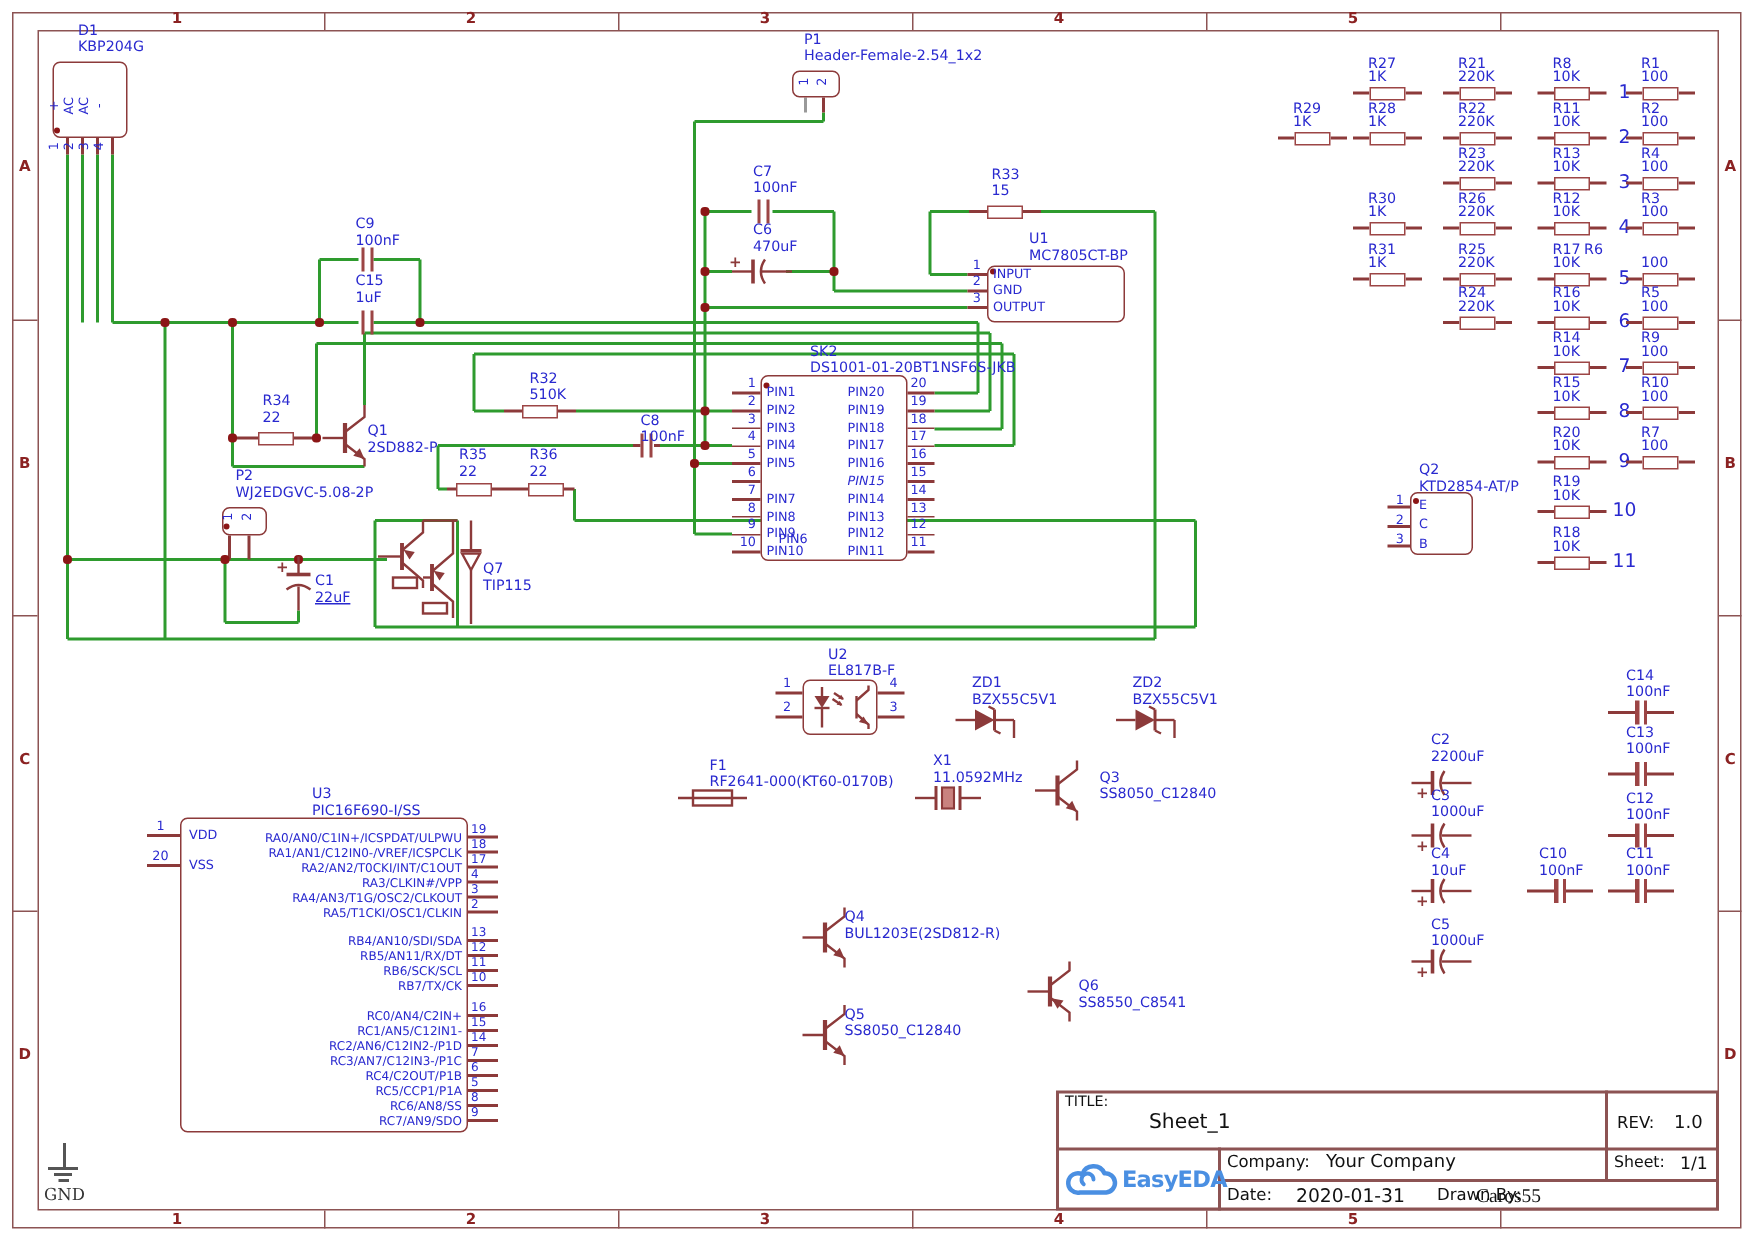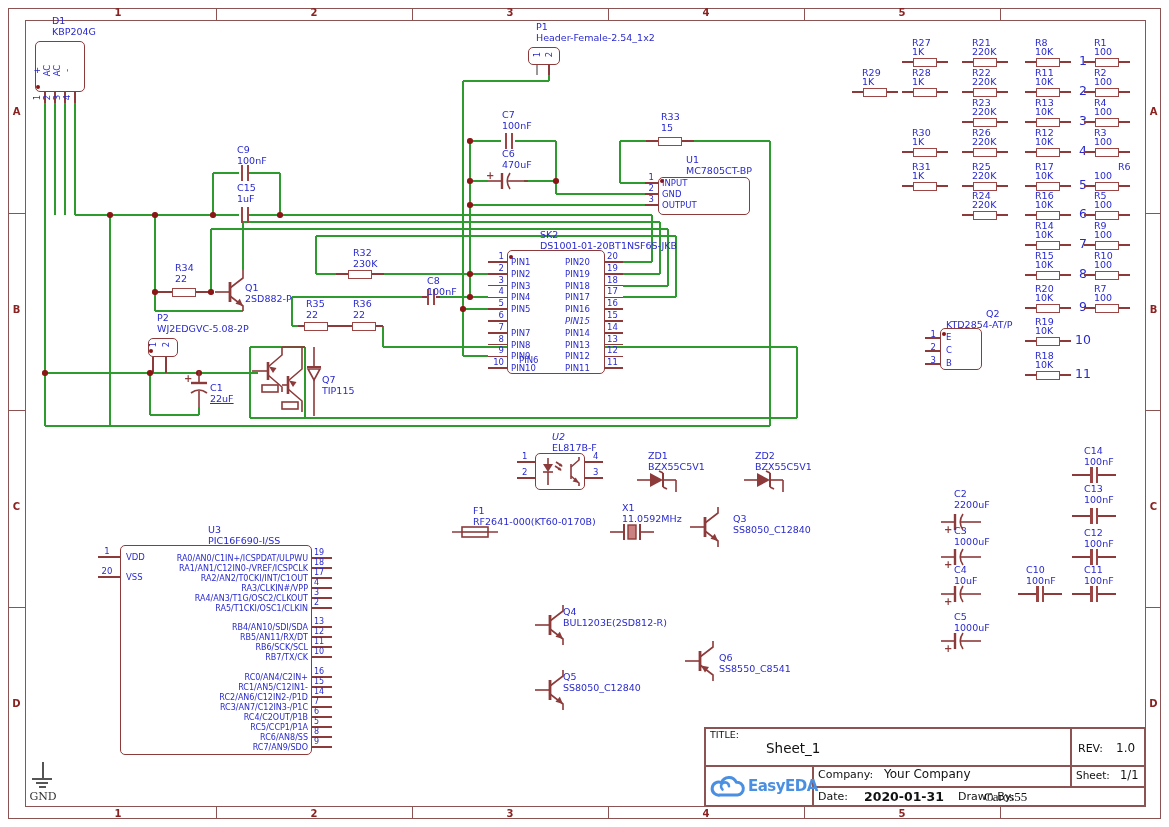--- a/index.html
+++ b/index.html
@@ -596,21 +596,21 @@
       <div class="lbl" style="left:972px;top:162px;">R25</div>
       <div class="lbl" style="left:972px;top:171px;">220K</div>
       <div class="abs" style="left:1025px;top:185.25px;width:11px;height:1.5px;background:#8c3a3a"></div>
       <div class="abs" style="left:1060px;top:185.25px;width:11px;height:1.5px;background:#8c3a3a"></div>
       <div class="rbody" style="left:1036px;top:181.5px;width:24px;height:9px"></div>
       <div class="lbl" style="left:1035px;top:162px;">R17</div>
       <div class="lbl" style="left:1035px;top:171px;">10K</div>
       <div class="abs" style="left:1084px;top:185.25px;width:11px;height:1.5px;background:#8c3a3a"></div>
       <div class="abs" style="left:1119px;top:185.25px;width:11px;height:1.5px;background:#8c3a3a"></div>
       <div class="rbody" style="left:1095px;top:181.5px;width:24px;height:9px"></div>
-      <div class="lbl" style="left:1118px;top:162px;">R6</div>
+      <div class="lbl" style="left:1056px;top:162px;">R6</div>
       <div class="lbl" style="left:1094px;top:171px;">100</div>
       <div class="lbl" style="left:1070px;top:207px;width:26px;text-align:center;font-size:12.5px;line-height:13px;">6</div>
       <div class="abs" style="left:962px;top:214.25px;width:11px;height:1.5px;background:#8c3a3a"></div>
       <div class="abs" style="left:997px;top:214.25px;width:11px;height:1.5px;background:#8c3a3a"></div>
       <div class="rbody" style="left:973px;top:210.5px;width:24px;height:9px"></div>
       <div class="lbl" style="left:972px;top:191px;">R24</div>
       <div class="lbl" style="left:972px;top:200px;">220K</div>
       <div class="abs" style="left:1025px;top:214.25px;width:11px;height:1.5px;background:#8c3a3a"></div>
       <div class="abs" style="left:1060px;top:214.25px;width:11px;height:1.5px;background:#8c3a3a"></div>
       <div class="rbody" style="left:1036px;top:210.5px;width:24px;height:9px"></div>
@@ -682,52 +682,52 @@
       <div class="lbl" style="left:661px;top:123px;">15</div>
       <div class="lbl" style="left:686px;top:155px;">U1</div>
       <div class="lbl" style="left:686px;top:166px;">MC7805CT-BP</div>
       <div class="lbl" style="left:540px;top:230px;">SK2</div>
       <div class="lbl" style="left:540px;top:241px;">DS1001-01-20BT1NSF6S-JKB</div>
       <div class="lbl" style="left:175px;top:263px;">R34</div>
       <div class="lbl" style="left:175px;top:274px;">22</div>
       <div class="lbl" style="left:245px;top:283px;">Q1</div>
       <div class="lbl" style="left:245px;top:294px;">2SD882-P</div>
       <div class="lbl" style="left:353px;top:248px;">R32</div>
-      <div class="lbl" style="left:353px;top:259px;">230K</div>
+      <div class="lbl" style="left:353px;top:259px;">510K</div>
       <div class="lbl" style="left:306px;top:299px;">R35</div>
       <div class="lbl" style="left:306px;top:310px;">22</div>
       <div class="lbl" style="left:353px;top:299px;">R36</div>
       <div class="lbl" style="left:353px;top:310px;">22</div>
       <div class="lbl" style="left:427px;top:276px;">C8</div>
       <div class="lbl" style="left:427px;top:287px;">100nF</div>
       <div class="lbl" style="left:157px;top:313px;">P2</div>
       <div class="lbl" style="left:157px;top:324px;">WJ2EDGVC-5.08-2P</div>
       <div class="lbl" style="left:210px;top:383px;">C1</div>
       <div class="lbl" style="left:210px;top:394px;text-decoration:underline;">22uF</div>
       <div class="lbl" style="left:322px;top:375px;">Q7</div>
       <div class="lbl" style="left:322px;top:386px;">TIP115</div>
-      <div class="lbl" style="left:552px;top:432px;font-style:italic;">U2</div>
+      <div class="lbl" style="left:552px;top:432px;">U2</div>
       <div class="lbl" style="left:552px;top:443px;">EL817B-F</div>
       <div class="lbl" style="left:648px;top:451px;">ZD1</div>
       <div class="lbl" style="left:648px;top:462px;">BZX55C5V1</div>
       <div class="lbl" style="left:755px;top:451px;">ZD2</div>
       <div class="lbl" style="left:755px;top:462px;">BZX55C5V1</div>
       <div class="lbl" style="left:473px;top:506px;">F1</div>
       <div class="lbl" style="left:473px;top:517px;">RF2641-000(KT60-0170B)</div>
       <div class="lbl" style="left:622px;top:503px;">X1</div>
       <div class="lbl" style="left:622px;top:514px;">11.0592MHz</div>
       <div class="lbl" style="left:733px;top:514px;">Q3</div>
       <div class="lbl" style="left:733px;top:525px;">SS8050_C12840</div>
       <div class="lbl" style="left:563px;top:607px;text-align:center;">Q4</div>
       <div class="lbl" style="left:563px;top:618px;">BUL1203E(2SD812-R)</div>
       <div class="lbl" style="left:563px;top:672px;">Q5</div>
       <div class="lbl" style="left:563px;top:683px;">SS8050_C12840</div>
       <div class="lbl" style="left:719px;top:653px;">Q6</div>
       <div class="lbl" style="left:719px;top:664px;">SS8550_C8541</div>
-      <div class="lbl" style="left:946px;top:309px;margin-left:40px;">Q2</div>
+      <div class="lbl" style="left:946px;top:309px;">Q2</div>
       <div class="lbl" style="left:946px;top:320px;">KTD2854-AT/P</div>
       <div class="lbl" style="left:208px;top:525px;">U3</div>
       <div class="lbl" style="left:208px;top:536px;">PIC16F690-I/SS</div>
       <div class="lbl" style="left:954px;top:489px;">C2</div>
       <div class="lbl" style="left:954px;top:500px;">2200uF</div>
       <div class="lbl" style="left:954px;top:526px;">C3</div>
       <div class="lbl" style="left:954px;top:537px;">1000uF</div>
       <div class="lbl" style="left:954px;top:565px;">C4</div>
       <div class="lbl" style="left:954px;top:576px;">10uF</div>
       <div class="lbl" style="left:954px;top:612px;">C5</div>
@@ -752,21 +752,21 @@
 
   <div class="tb" style="left:710px;top:729px;font-size:9.5px;">TITLE:</div>
   <div class="tb" style="left:766px;top:740px;font-size:13.5px;">Sheet_1</div>
   <div class="tb" style="left:1078px;top:742px;font-size:11px;">REV:</div>
   <div class="tb" style="left:1116px;top:741px;font-size:12px;">1.0</div>
   <div class="tb" style="left:818px;top:768px;font-size:11px;">Company:</div>
   <div class="tb" style="left:884px;top:767px;font-size:12px;">Your Company</div>
   <div class="tb" style="left:1076px;top:769px;font-size:10.5px;">Sheet:</div>
   <div class="tb" style="left:1120px;top:768px;font-size:11.5px;">1/1</div>
   <div class="tb" style="left:818px;top:790px;font-size:11px;">Date:</div>
-  <div class="tb" style="left:864px;top:789px;font-size:12.5px;font-weight:bold;">2020-01-31</div>
+  <div class="tb" style="left:864px;top:789px;font-size:12.5px;">2020-01-31</div>
   <div class="tb" style="left:958px;top:790px;font-size:11px;">Drawn By:</div>
   <div class="tb" style="left:984px;top:789px;font-size:13px;font-family:Liberation Serif, serif;">Caros55</div>
 
   <svg class="sym" style="left:710px;top:774px;" width="36" height="27" viewBox="0 0 36 27">
     <path d="M10 21 a6.5 6.5 0 1 1 1.5 -12.2 a8 8 0 0 1 14.8 -0.6 a5.8 5.8 0 1 1 1.2 12.8 z" fill="none" stroke="#4a8fe2" stroke-width="3" stroke-linejoin="round"></path>
     <path d="M12.5 15.5 a4 4 0 1 1 6.5 -3.2" fill="none" stroke="#4a8fe2" stroke-width="2.6" stroke-linecap="round"></path>
   </svg>
   <div class="abs" style="left:748px;top:777px;font-size:15px;font-weight:bold;color:#4a8fe2;letter-spacing:-0.5px;">EasyEDA</div>
 
   <div class="abs" style="left:42px;top:762px;width:1.6px;height:16px;background:#555;"></div>

